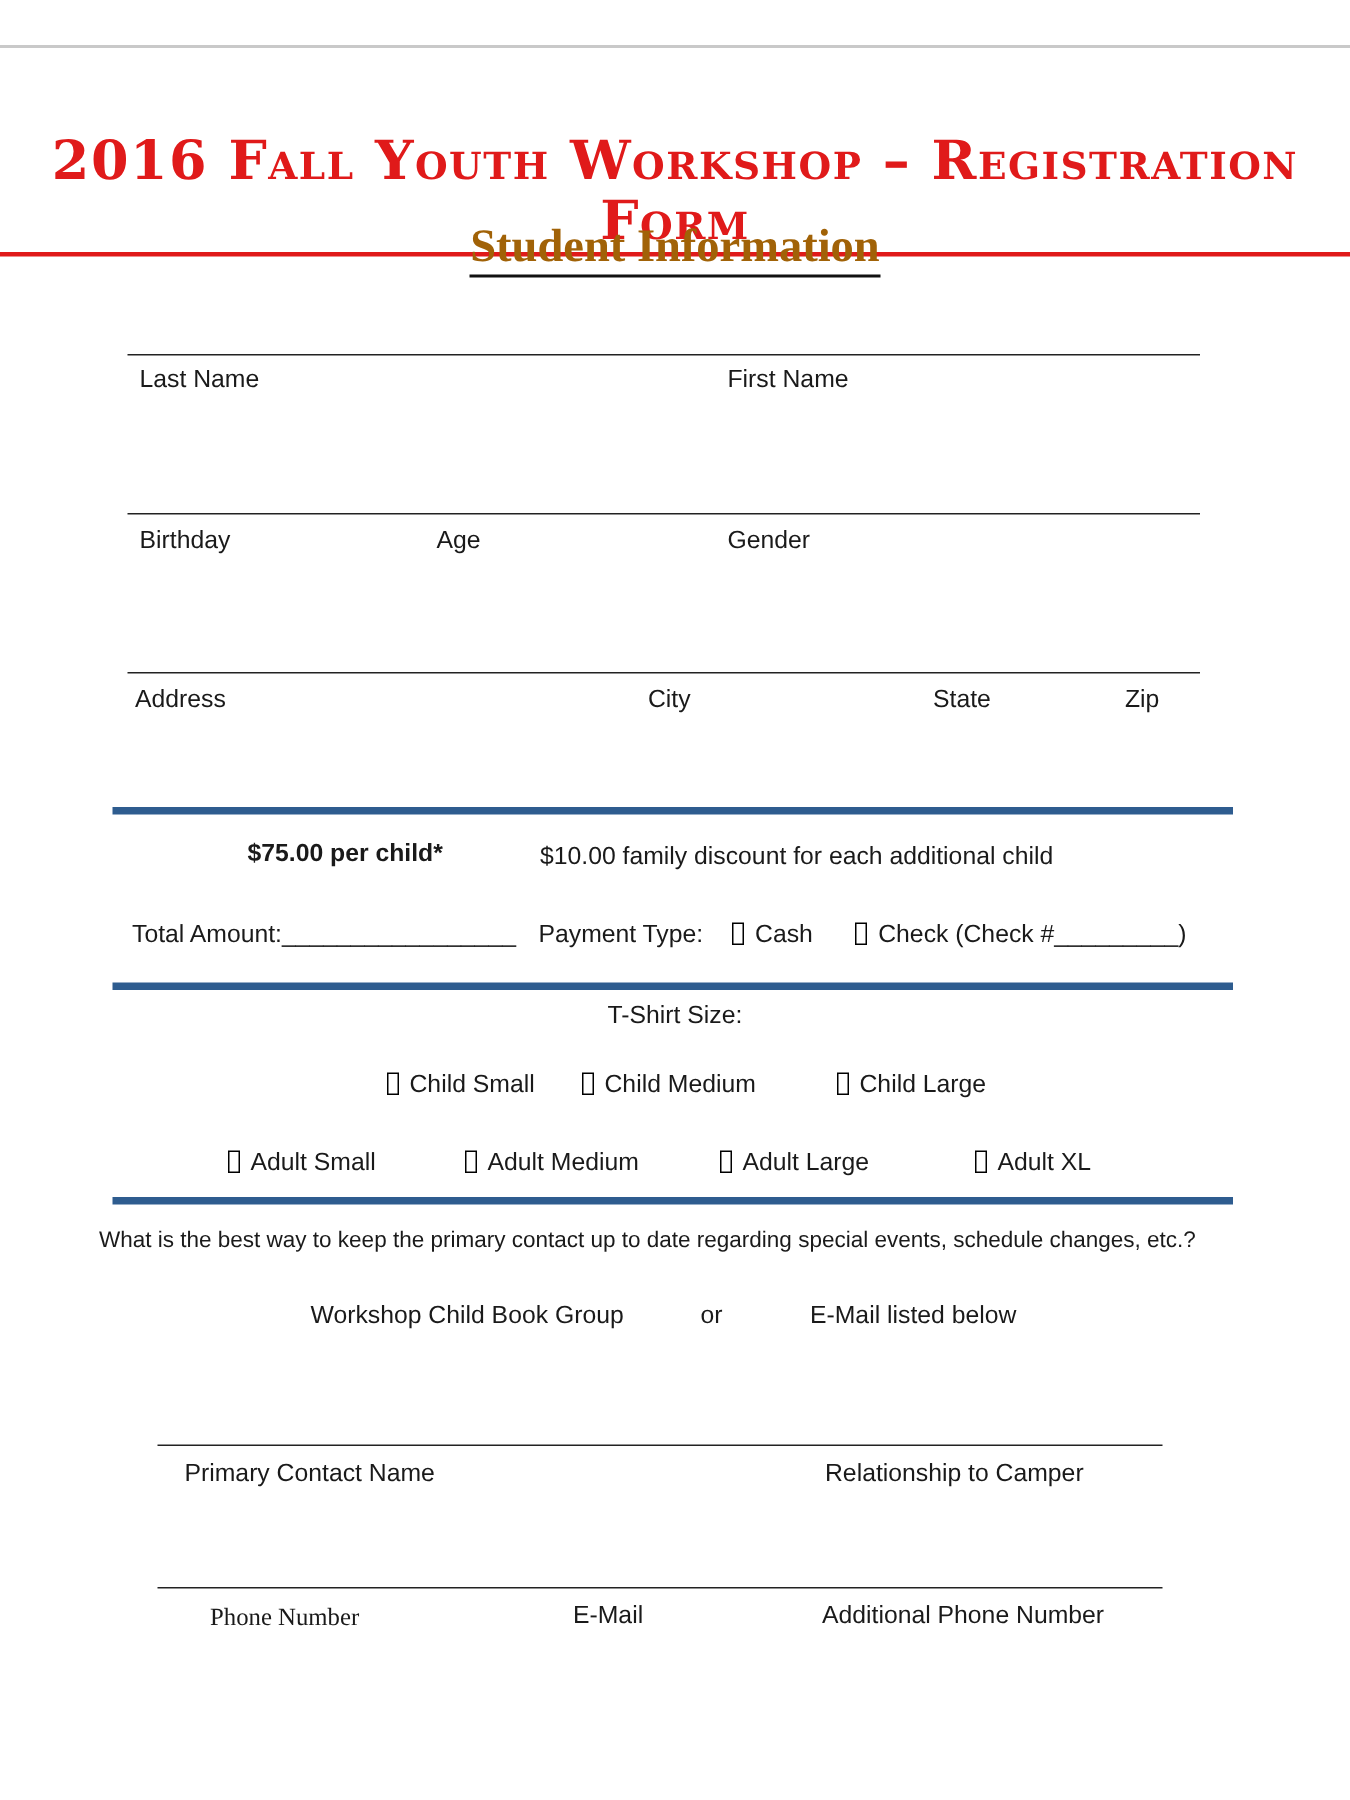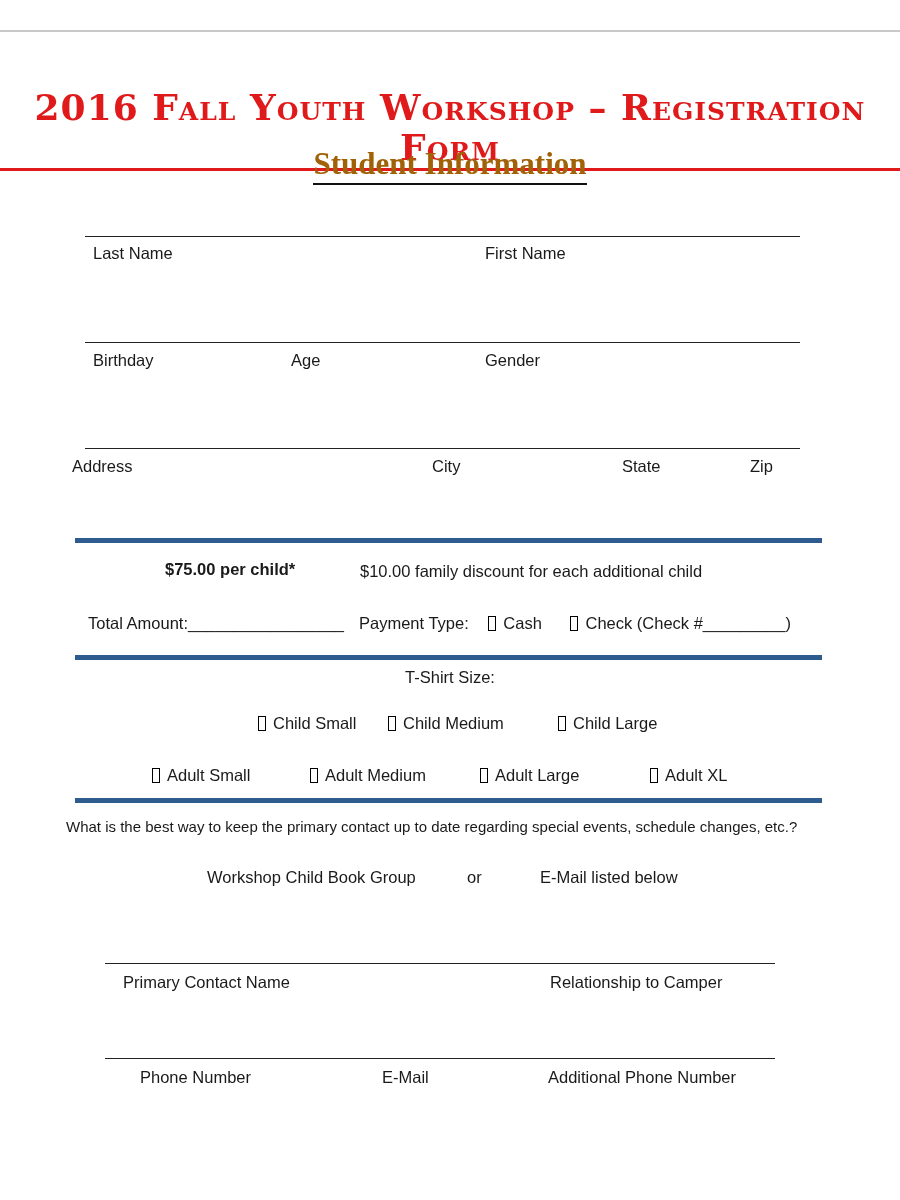--- a/index.html
+++ b/index.html
@@ -108,21 +108,21 @@
   <div class="rule" style="top:236px; left:85px; width:715px;"></div>
   <span class="lbl" style="top:244px; left:93px;">Last Name</span>
   <span class="lbl" style="top:244px; left:485px;text-align:right;">First Name</span>
 
   <div class="rule" style="top:342px; left:85px; width:715px;"></div>
   <span class="lbl" style="top:351px; left:93px;">Birthday</span>
   <span class="lbl" style="top:351px; left:291px;">Age</span>
   <span class="lbl" style="top:351px; left:485px;">Gender</span>
 
   <div class="rule" style="top:448px; left:85px; width:715px;"></div>
-  <span class="lbl" style="top:457px; left:72px;">Address</span>
+  <span class="lbl" style="top:457px; left:90px;">Address</span>
   <span class="lbl" style="top:457px; left:432px;">City</span>
   <span class="lbl" style="top:457px; left:622px;">State</span>
   <span class="lbl" style="top:457px; left:750px;">Zip</span>
 
   <div class="blue-bar" style="top:538px;"></div>
 
   <span class="lbl" style="top:560px; left:165px;font-weight:bold;">$75.00 per child*</span>
   <span class="lbl" style="top:562px; left:360px;">$10.00 family discount for each additional child</span>
 
   <div class="inline-row" style="top:614px; left:88px;">
@@ -152,17 +152,17 @@
 
   <span class="lbl" style="top:868px; left:207px;">Workshop Child Book Group</span>
   <span class="lbl" style="top:868px; left:467px;">or</span>
   <span class="lbl" style="top:868px; left:540px;">E-Mail listed below</span>
 
   <div class="rule" style="top:963px; left:105px; width:670px;"></div>
   <span class="lbl" style="top:973px; left:123px;">Primary Contact Name</span>
   <span class="lbl" style="top:973px; left:550px;">Relationship to Camper</span>
 
   <div class="rule" style="top:1058px; left:105px; width:670px;"></div>
-  <span class="lbl" style="top:1068px; left:140px;">Phone Number</span>
+  <span class="lbl" style="top:1068px; left:140px;font-family:Liberation Serif, serif;">Phone Number</span>
   <span class="lbl" style="top:1068px; left:382px;">E-Mail</span>
   <span class="lbl" style="top:1068px; left:548px;">Additional Phone Number</span>
 
 </div>
 
 </body></html>

